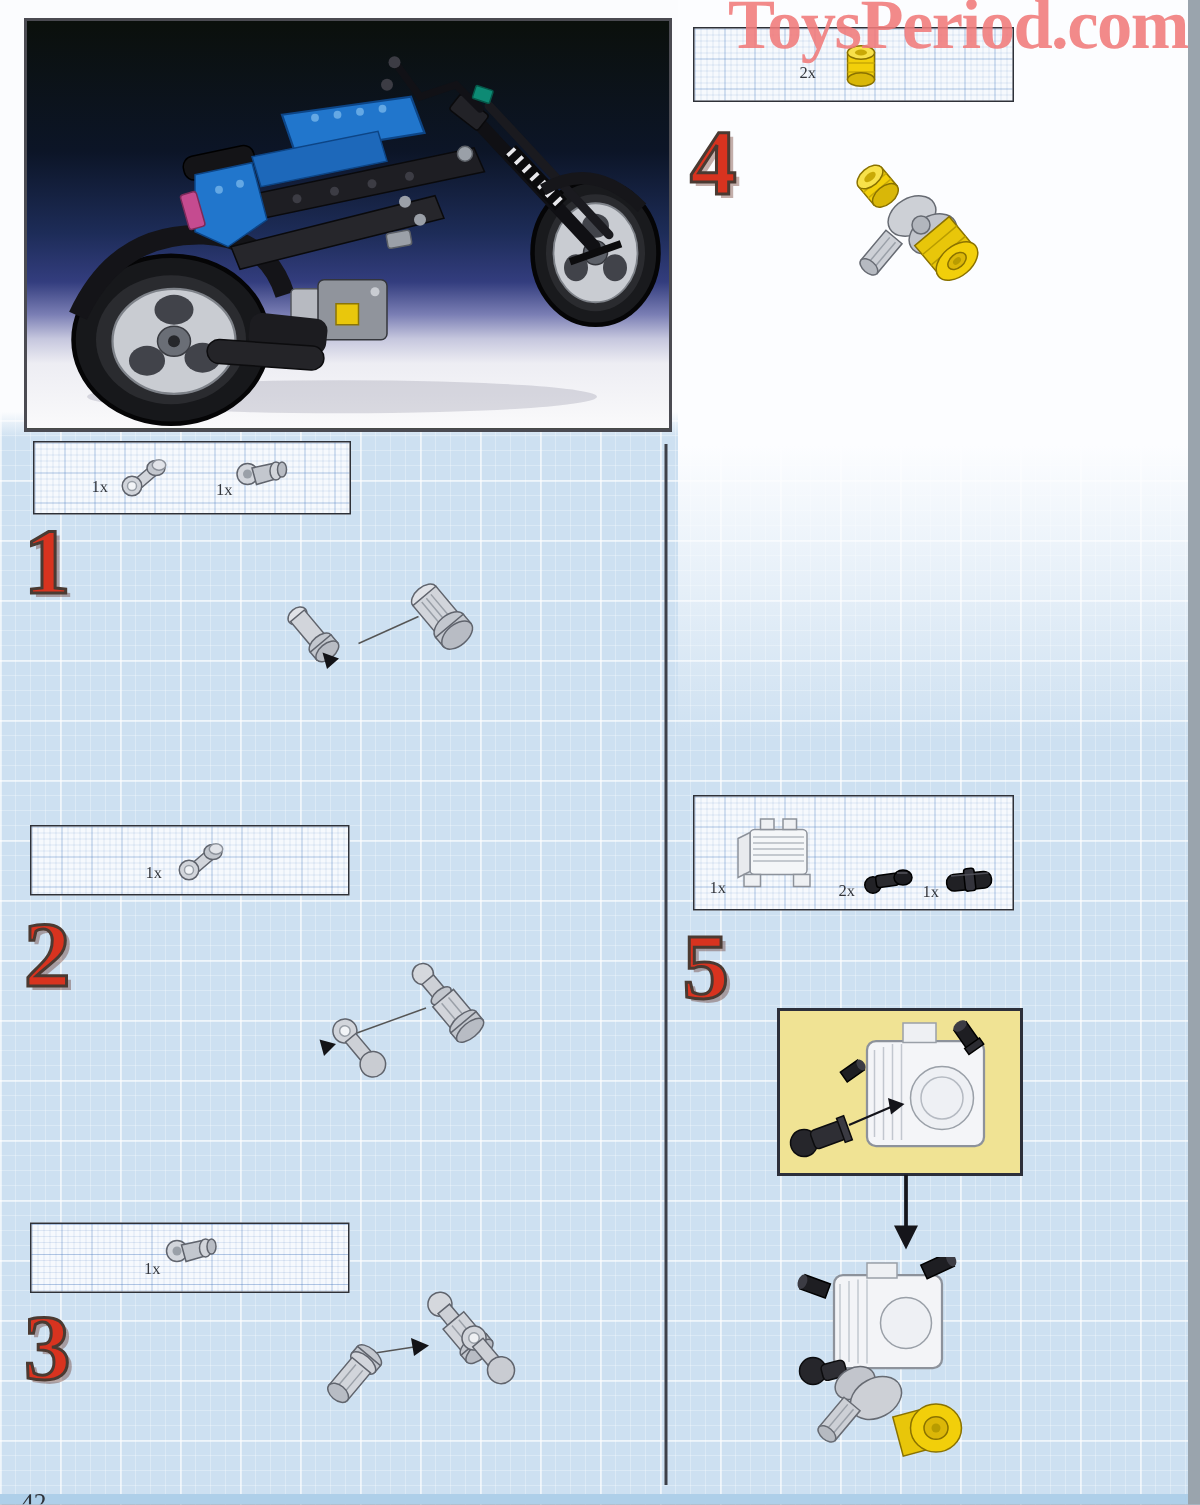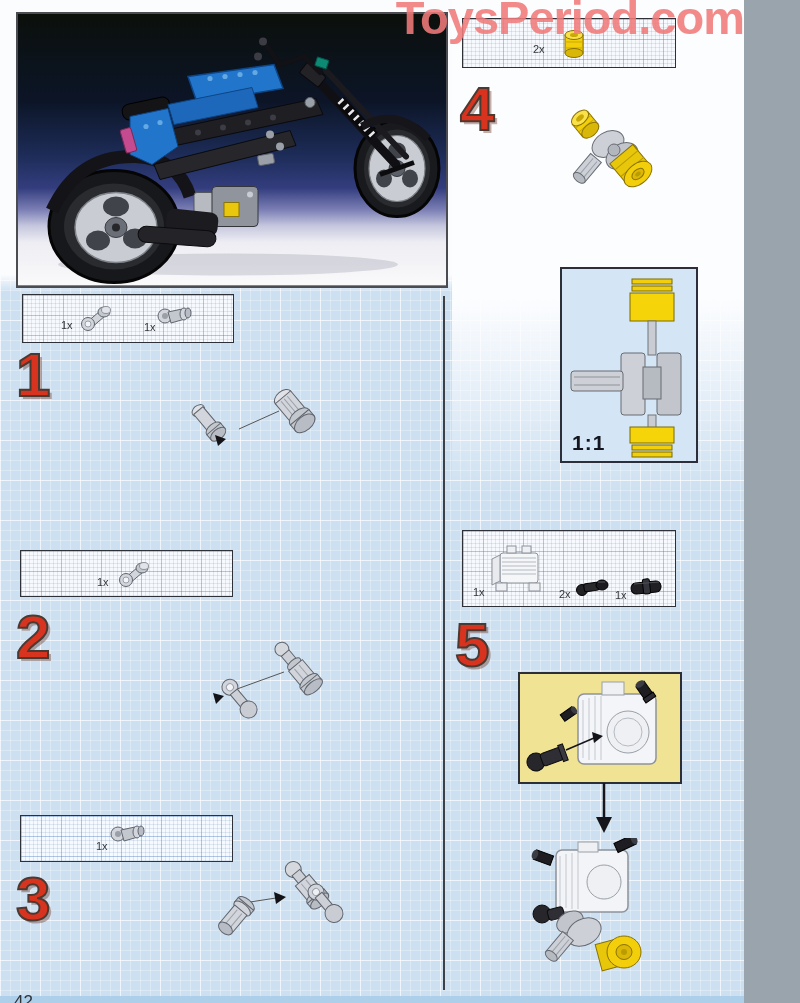--- a/index.html
+++ b/index.html
@@ -1,26 +1,25 @@
 <!DOCTYPE html>
 <html><head>
 <meta charset="utf-8">
 <style>
   html,body{margin:0;padding:0;background:#9aa4ad;}
   .page{
-    position:relative;width:704px;height:1003px;overflow:hidden;
-    font-family:Liberation Sans, sans-serif;
+    position:relative;width:792px;height:1003px;overflow:hidden;
+    font-family:Liberation Serif, serif;
     background-color:#cde0f1;
     background-image:
       linear-gradient(rgba(255,255,255,.55) 1.5px, transparent 1.5px),
       linear-gradient(90deg, rgba(255,255,255,.55) 1.5px, transparent 1.5px),
       linear-gradient(rgba(255,255,255,.28) 1px, transparent 1px),
       linear-gradient(90deg, rgba(255,255,255,.28) 1px, transparent 1px);
     background-size:40px 40px,40px 40px,10px 10px,10px 10px;
-    padding-left:40px;
   }
   .abs{position:absolute;}
   .wash-left{left:0;top:0;width:452px;height:292px;background:linear-gradient(#fbfcfe 94%,rgba(251,252,254,0));}
   .wash-right{left:452px;top:0;width:348px;height:495px;
     background:linear-gradient(#fcfdff 0%,#fcfdff 60%,rgba(252,253,255,0) 100%);}
   .bottom-edge{left:0;top:996px;width:800px;height:7px;background:#aecfe9;}
   .photo{left:16px;top:12px;width:428px;height:272px;border:2px solid #4b4b52;background:#0b100c;}
   .photo svg{display:block;}
   .watermark{
     right:0;top:-10px;font-size:47px;font-weight:800;letter-spacing:-1px;
@@ -302,39 +301,20 @@
     <g transform="translate(88,76) rotate(-40)">
       <rect x="-15" y="-26" width="30" height="26" fill="#e8c60a" stroke="#8a7200"></rect>
       <line x1="-15" y1="-18" x2="15" y2="-18" stroke="#b89c00"></line>
       <line x1="-15" y1="-9" x2="15" y2="-9" stroke="#b89c00"></line>
       <ellipse cx="0" cy="0" rx="16" ry="10" fill="#f2cf0a" stroke="#8a7200"></ellipse>
       <ellipse cx="0" cy="0" rx="7" ry="4.5" fill="#dcb708" stroke="#8a7200"></ellipse>
       <ellipse cx="0" cy="0" rx="3" ry="2" fill="#b89c00"></ellipse>
     </g>
   </svg>
 
-  <div class="abs scale-box">
-    <svg width="134" height="192" viewBox="0 0 134 192">
-      <rect x="70" y="10" width="40" height="5" fill="#f2cf0a" stroke="#7a6a00"></rect>
-      <rect x="70" y="17" width="40" height="5" fill="#f2cf0a" stroke="#7a6a00"></rect>
-      <rect x="68" y="24" width="44" height="28" fill="#f5d50a" stroke="#7a6a00"></rect>
-      <rect x="86" y="52" width="8" height="34" fill="#c9ccd2" stroke="#70747c"></rect>
-      <rect x="59" y="84" width="24" height="62" rx="3" fill="#cdd0d6" stroke="#676b73"></rect>
-      <rect x="95" y="84" width="24" height="62" rx="3" fill="#c2c5cc" stroke="#676b73"></rect>
-      <rect x="81" y="98" width="18" height="32" fill="#b6bac1" stroke="#676b73"></rect>
-      <rect x="9" y="102" width="52" height="20" rx="3" fill="#cdd0d6" stroke="#676b73"></rect>
-      <line x1="12" y1="108" x2="58" y2="108" stroke="#8e939b"></line>
-      <line x1="12" y1="116" x2="58" y2="116" stroke="#8e939b"></line>
-      <rect x="86" y="146" width="8" height="16" fill="#c9ccd2" stroke="#70747c"></rect>
-      <rect x="68" y="158" width="44" height="16" fill="#f5d50a" stroke="#7a6a00"></rect>
-      <rect x="70" y="176" width="40" height="5" fill="#f2cf0a" stroke="#7a6a00"></rect>
-      <rect x="70" y="183" width="40" height="5" fill="#f2cf0a" stroke="#7a6a00"></rect>
-    </svg>
-    <span class="scale-label">1:1</span>
-  </div>
 
   <div class="abs parts-box" style="left:462px;top:530px;width:214px;height:77px">
     <span class="qty" style="left:10px;top:55px">1x</span>
     <svg class="abs" style="left:23px;top:10px" width="66" height="56" viewBox="0 0 66 56">
       <rect x="14" y="12" width="38" height="30" rx="3" fill="#f4f6f8" stroke="#8d929b"></rect>
       <line x1="16" y1="17" x2="50" y2="17" stroke="#b5bac2"></line>
         <line x1="16" y1="21" x2="50" y2="21" stroke="#b5bac2"></line>
       <line x1="16" y1="25" x2="50" y2="25" stroke="#b5bac2"></line>
         <line x1="16" y1="29" x2="50" y2="29" stroke="#b5bac2"></line>
       <line x1="16" y1="33" x2="50" y2="33" stroke="#b5bac2"></line>

